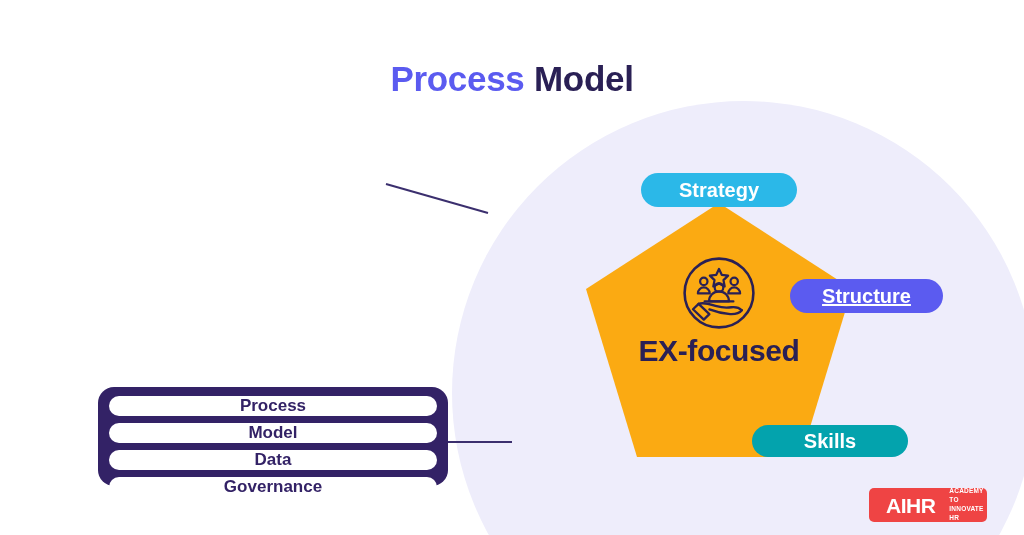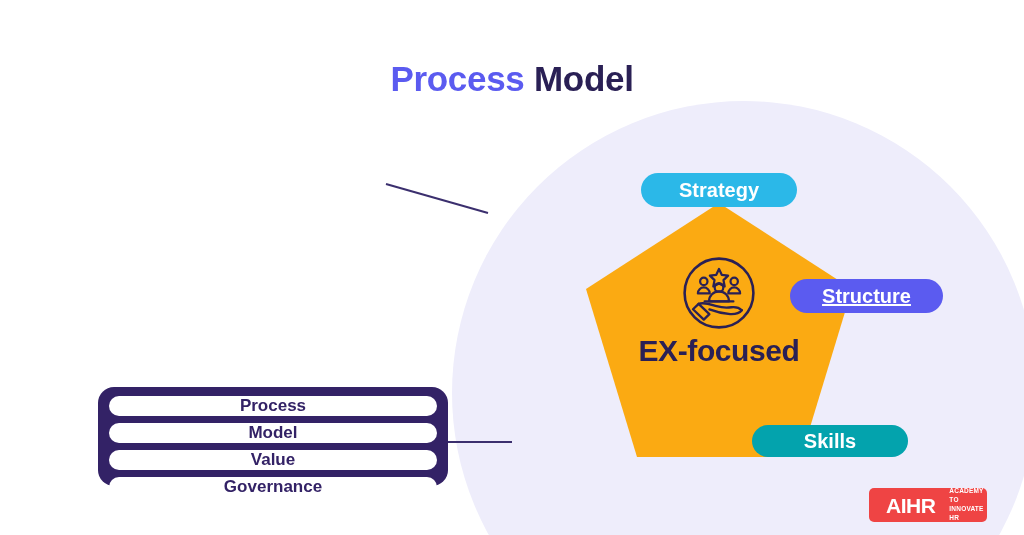--- a/index.html
+++ b/index.html
@@ -271,21 +271,21 @@
 
   <div class="navy-card" id="enablers-card">
     <div id="enablers-grid">
       <div class="enabler-pill">
         <span>Process</span>
       </div>
       <div class="enabler-pill">
         <span>Model</span>
       </div>
       <div class="enabler-pill">
-        <span>Value</span>
+        <span>Data</span>
       </div>
       <div class="enabler-pill">
         <span>Governance</span>
       </div>
     </div>
   </div>
 
   <div id="aihr-logo">
     <span id="aihr-mark">AIHR</span>
     <span id="aihr-divider"></span>

